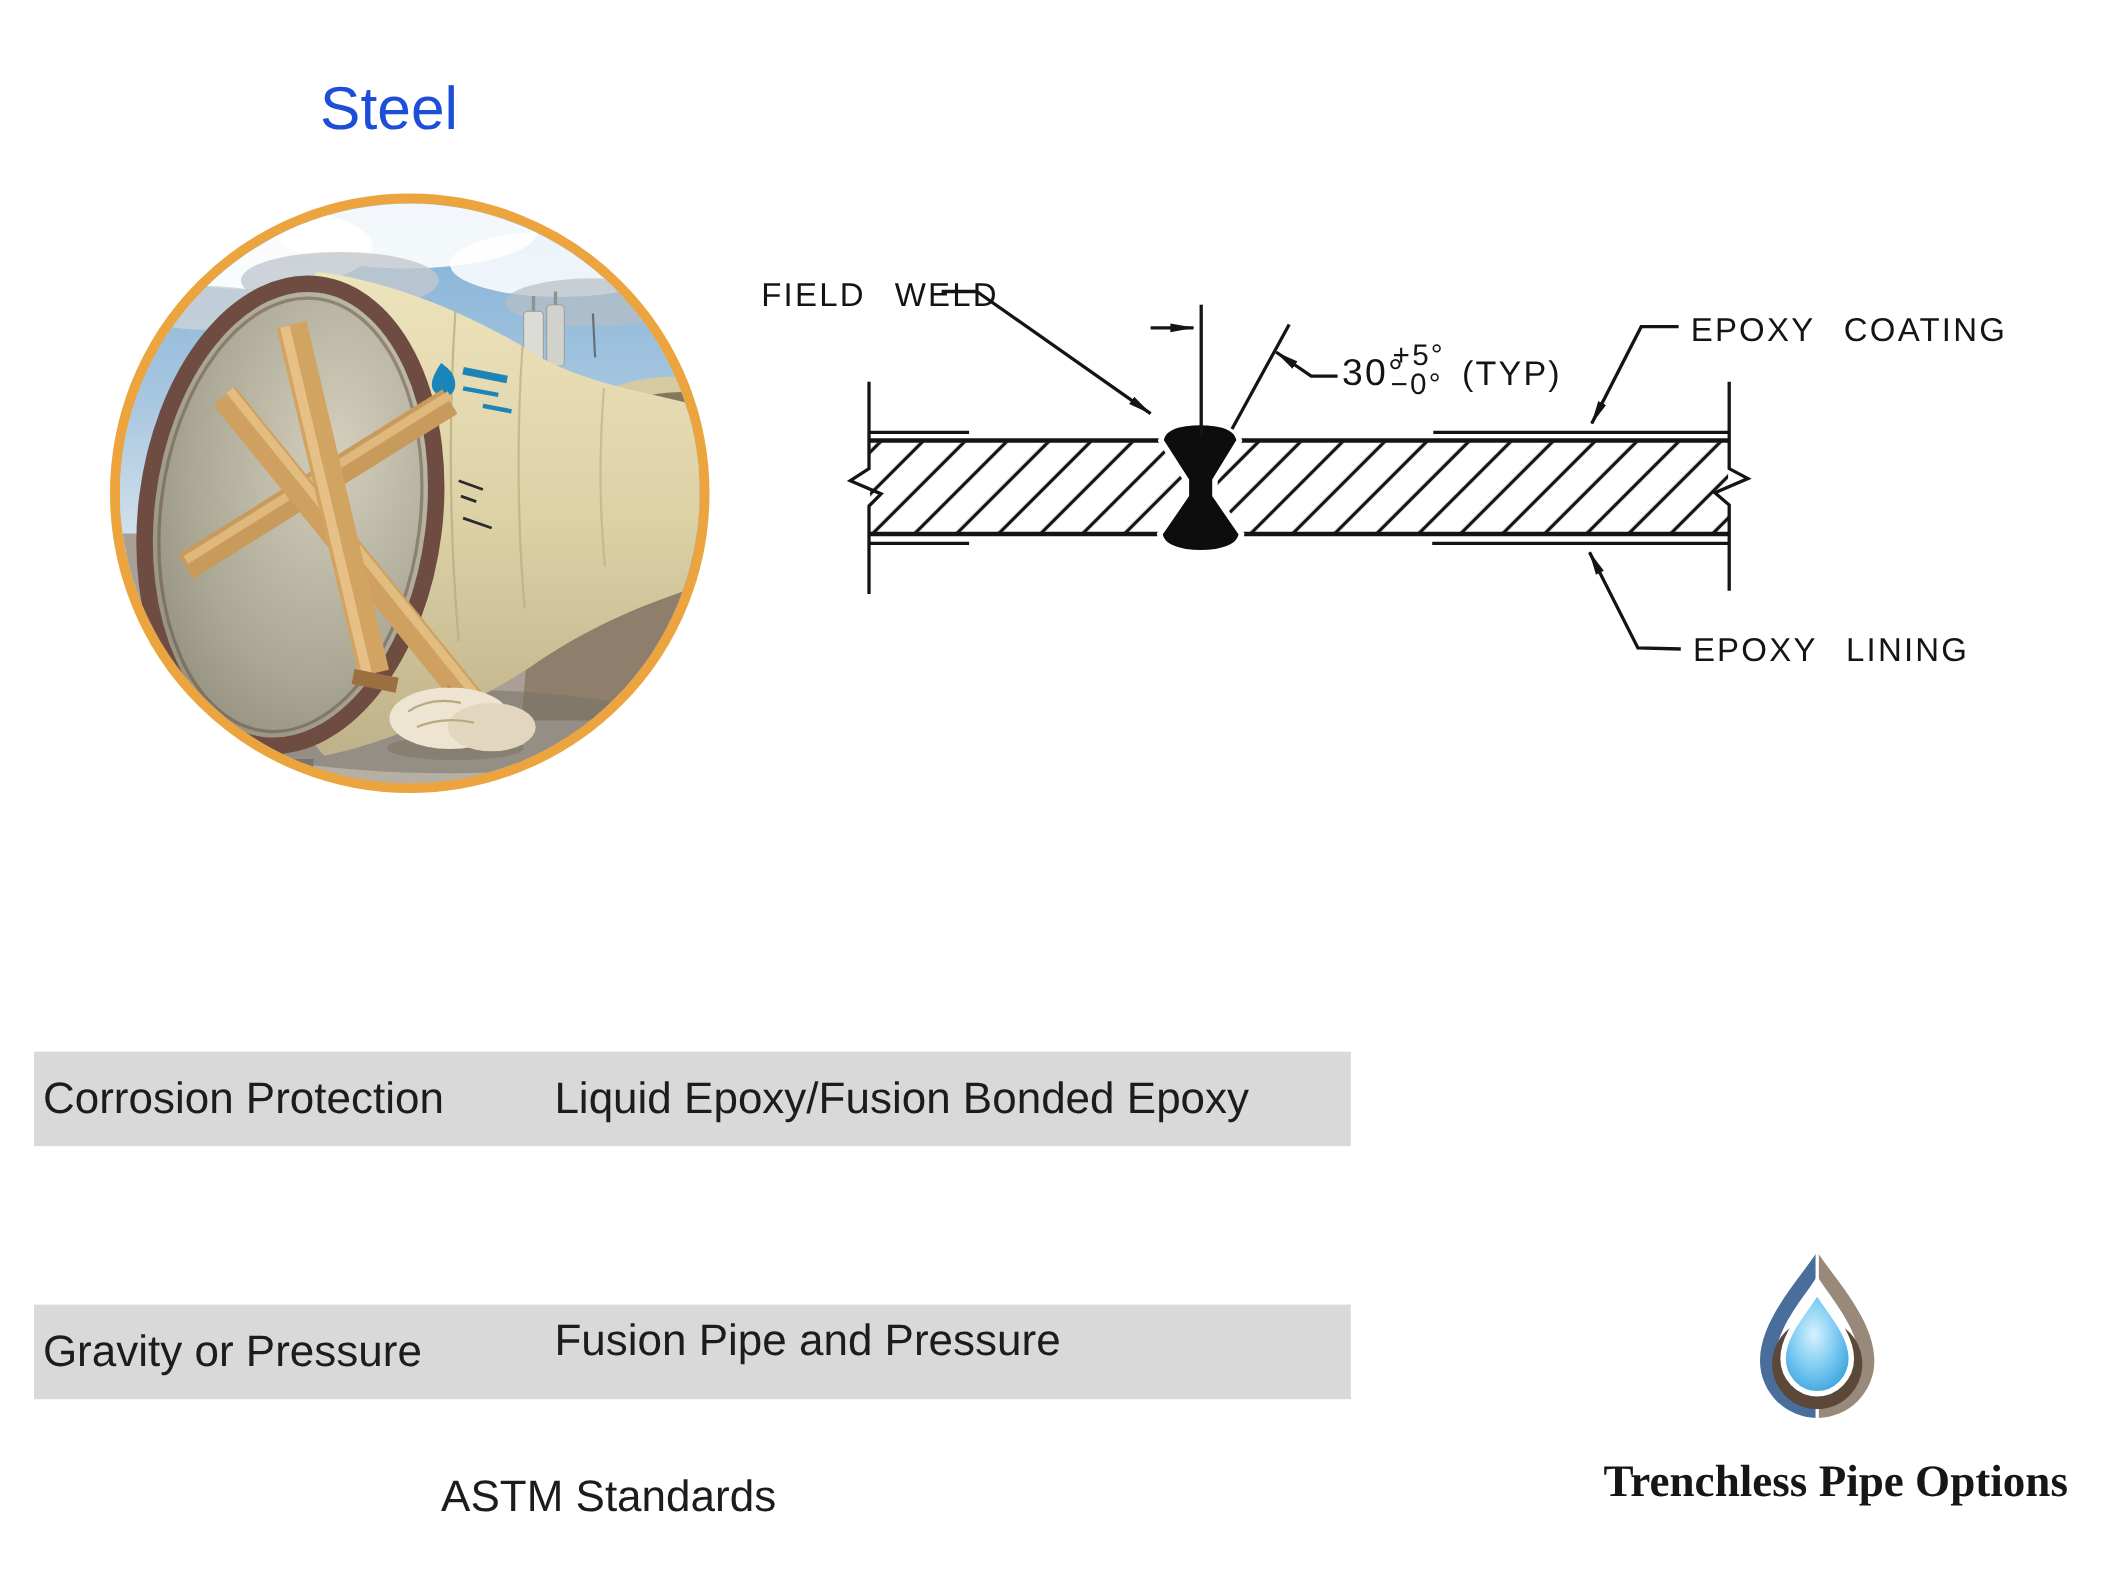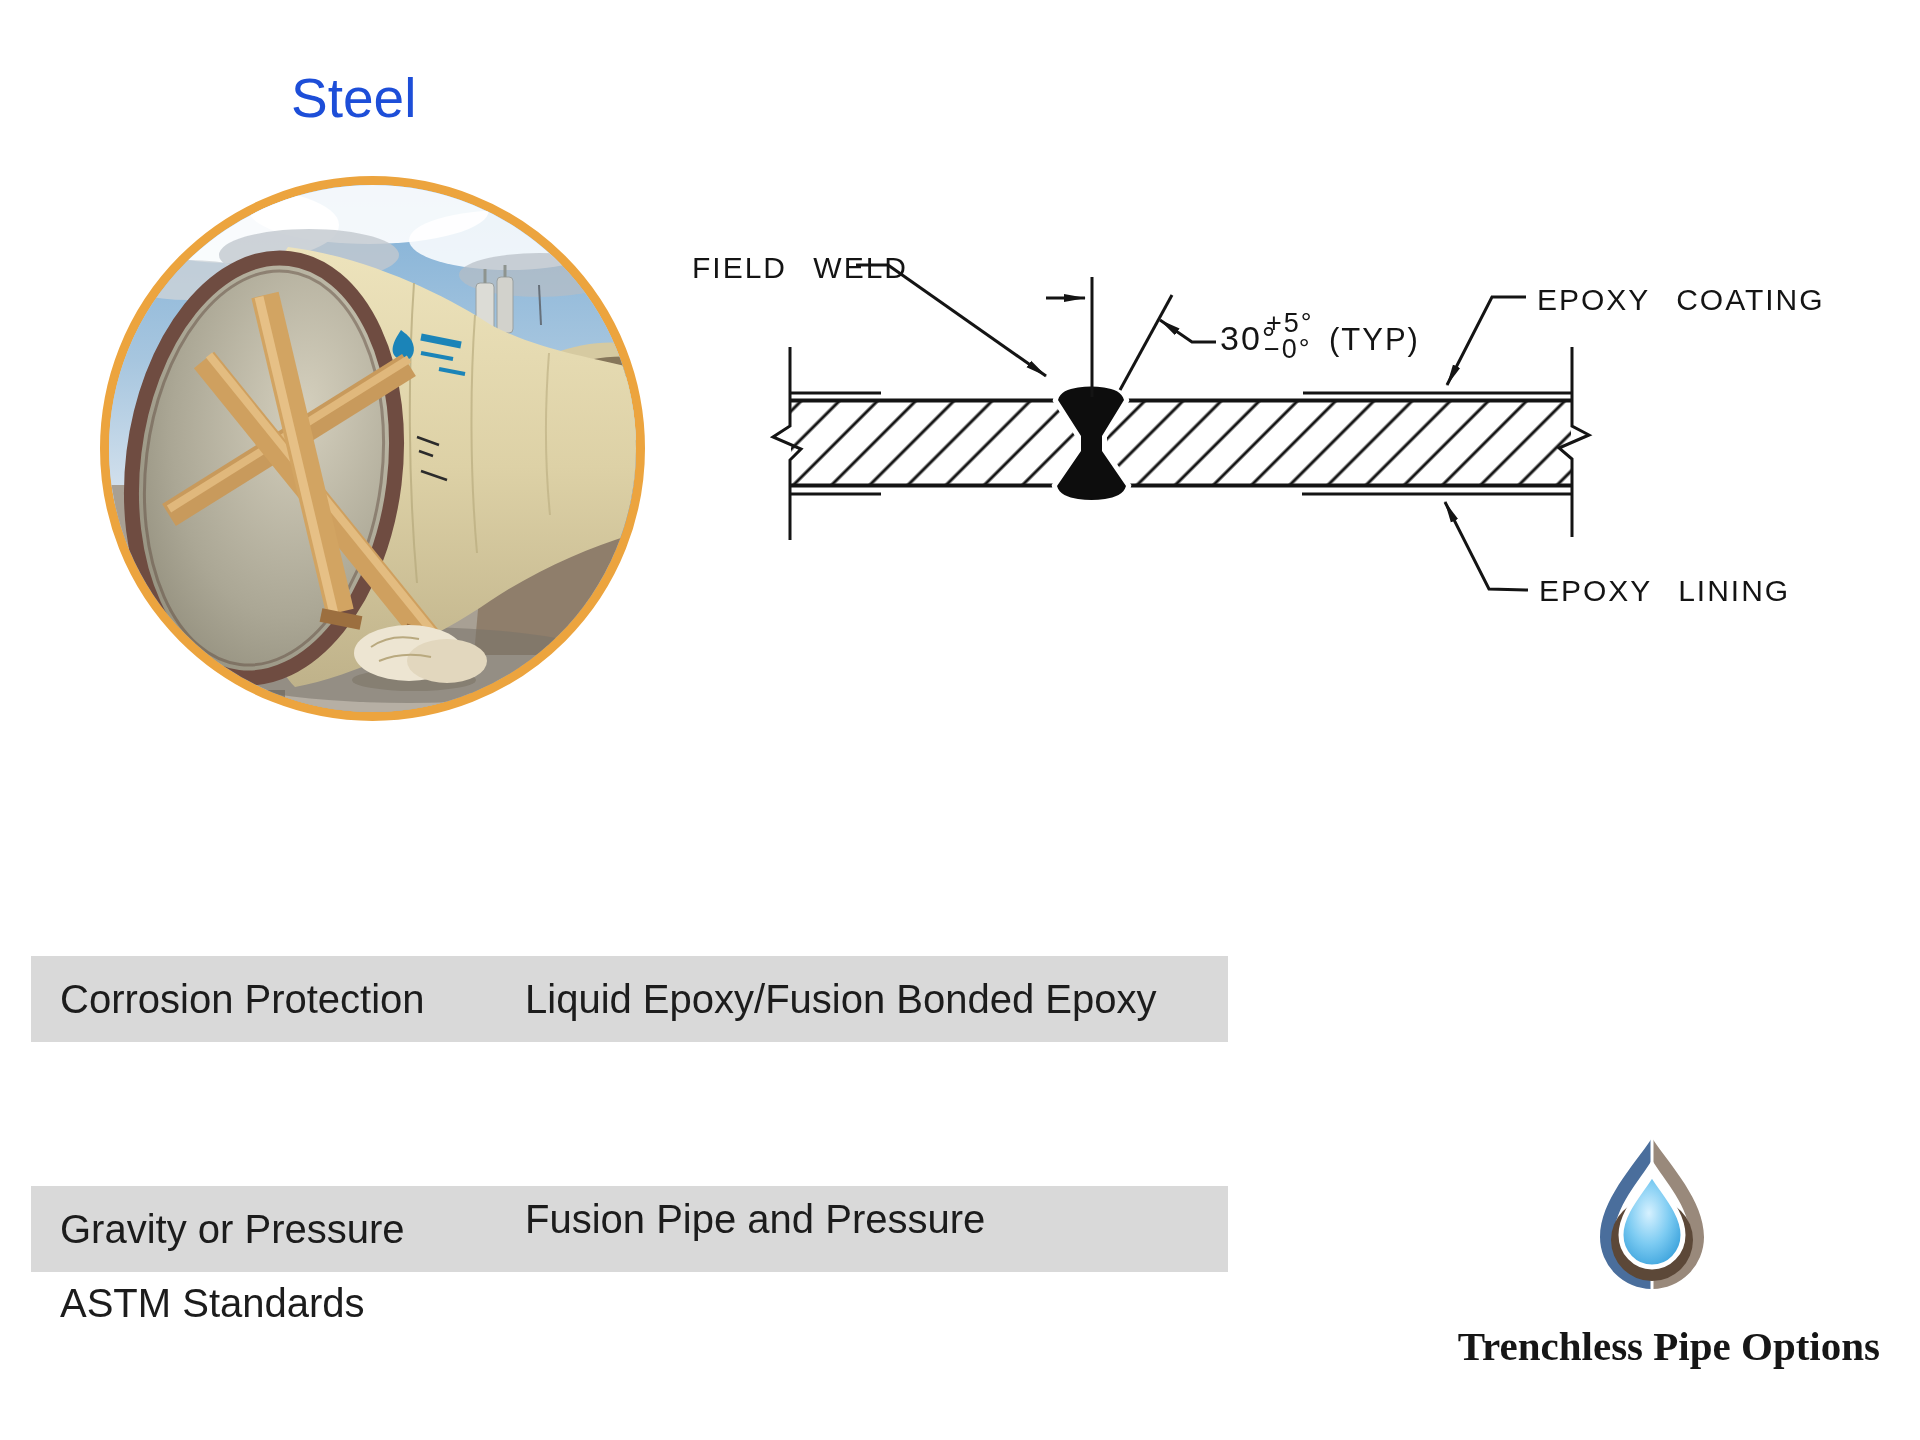--- a/index.html
+++ b/index.html
@@ -25,29 +25,29 @@
   .photo-circle svg{display:block;width:527px;height:527px;}
   
   .diagram{left:0;top:0;width:1920px;height:1440px;pointer-events:none;}
   text.cad{
     font-family:"Liberation Sans","DejaVu Sans",sans-serif;
     fill:#141414;letter-spacing:2px;word-spacing:16px;
   }
   
   .spec-row{
     left:31px;width:1197px;height:86px;display:flex;align-items:center;
-    padding-left:29px;box-sizing:border-box;font-size:40px;color:#1c1c1c;
+    padding-left:8px;box-sizing:border-box;font-size:40px;color:#1c1c1c;
   }
   .spec-row.shaded{background:var(--table-shade);}
   .cell-label{width:465px;flex:none;}
   .cell-value{flex:1;}
   .row-1{top:956px;}
   .row-2{top:1071px;}
   .row-3{top:1186px;}
-  .row-4{top:1260px;}
+  .row-4{top:1339px;flex-direction:column;}
   .row-3 .cell-value{transform:translateY(-10px);}
   
   .logo-drop{left:1577px;top:1130px;width:150px;height:165px;}
   .logo-text{
     left:1400px;top:1322px;width:480px;text-align:right;
     font-size:41px;font-weight:700;color:#161616;font-family:Liberation Serif, serif;
   }
 </style>
 </head>
 <body>

